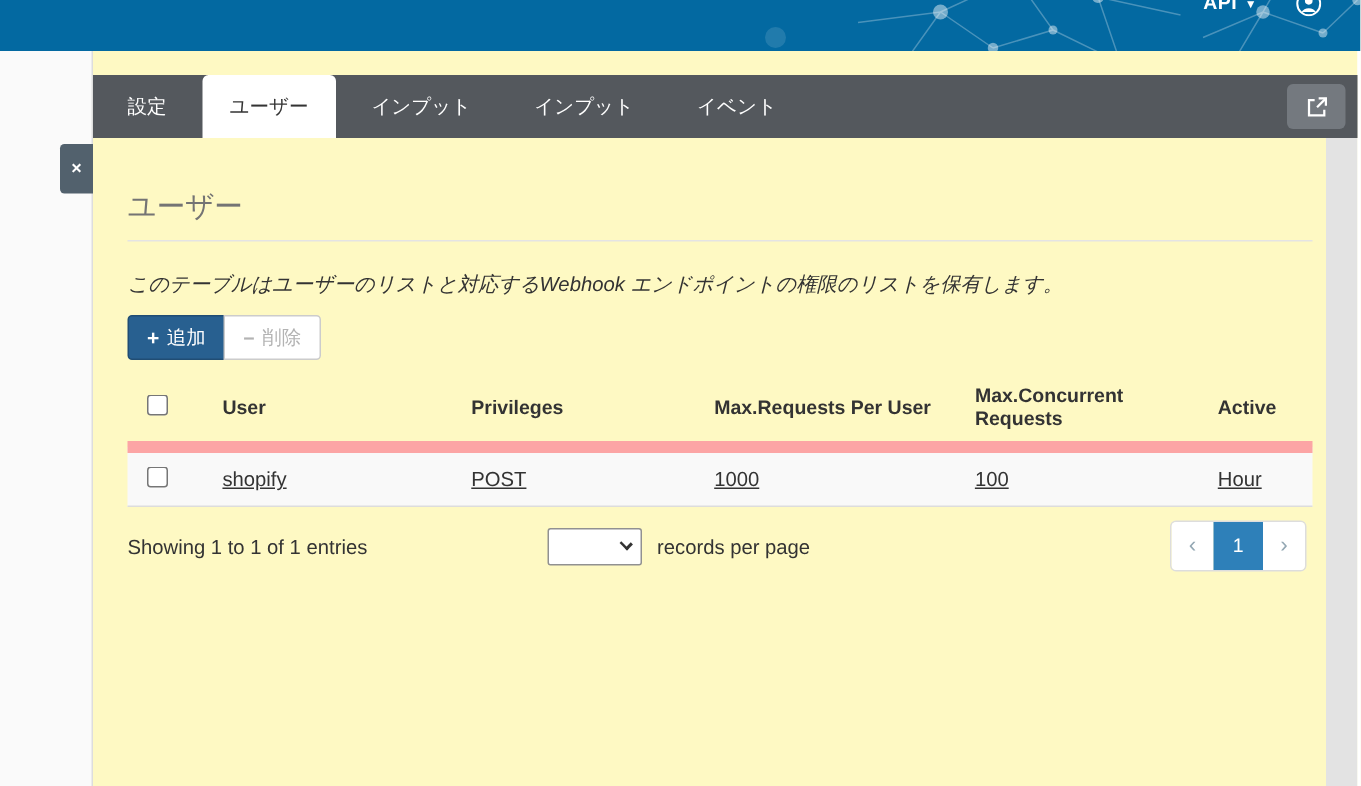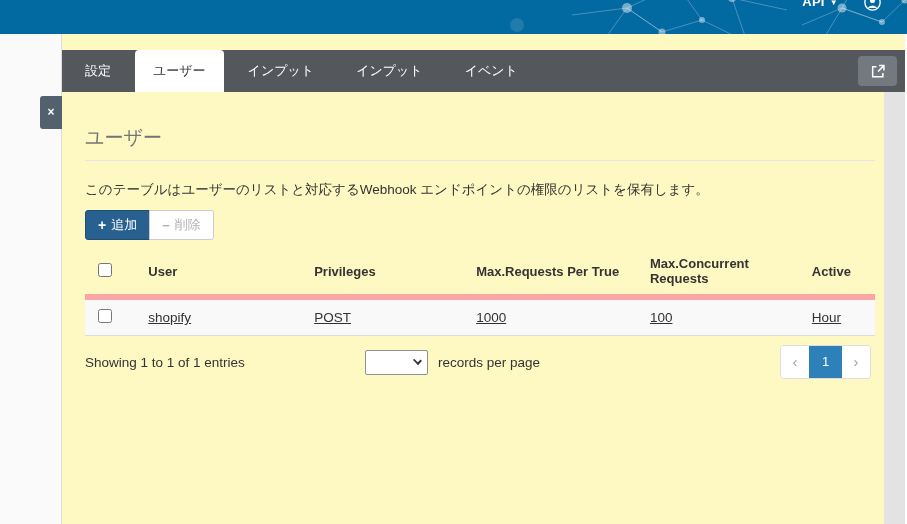--- a/index.html
+++ b/index.html
@@ -32,36 +32,36 @@
     background:#74797f; border:none; border-radius:4px; cursor:pointer;
     display:flex; align-items:center; justify-content:center; }
 
   
   .content-row { flex:1; display:flex; min-height:0; }
   .content { flex:1; padding:33px 9px 0 23px; overflow:hidden; }
   .scroll-track { flex:0 0 21px; background:#e3e3e3; }
 
   .page-title { font-size:19px; font-weight:400; color:#747474; margin-bottom:9px; }
   .title-rule { border:none; border-top:1px solid #e4e4e4; margin-bottom:20px; }
-  .page-desc { font-size:13.5px; color:#333; margin-bottom:11px; }
+  .page-desc { font-size:13.5px; color:#333; margin-bottom:11px;font-style:italic; }
 
   
   .toolbar { display:flex; margin-bottom:8px; }
   .btn { height:30px; font-size:13px; padding:0 12px; display:inline-flex; align-items:center; gap:5px;
     background:#fff; border:1px solid #ccc; cursor:pointer; font-family:inherit; }
   .btn-add { background:#286090; border-color:#204d74; color:#fff; border-radius:3px 0 0 3px; }
   .btn-add .plus { font-weight:700; font-size:14px; }
   .btn-mid { color:#b3b3b3; border-radius:0; margin-left:0; }
   .btn-last { color:#b3b3b3; border-radius:0 3px 3px 0; margin-left:-1px; }
   .minus-glyph { font-weight:700; font-size:13px; }
   .edit-ic { width:13px; height:13px; }
 
   
   table { width:100%; border-collapse:collapse; font-size:13.5px; color:#333; table-layout:fixed; }
-  th { text-align:left; font-size:13px; font-weight:700; padding:8px; border-bottom:6px solid #fca5a5; }
+  th { text-align:left; font-size:13px; font-weight:700; padding:8px; border-bottom:8px solid #fca5a5; }
   td { padding:9px 8px; border-bottom:1px solid #ddd; }
   tbody tr { background:#f9f9f9;text-decoration:underline; }
   .col-check { width:7%; }   .col-user { width:21%; }
   .col-priv  { width:20.5%; } .col-rph { width:22%; }
   .col-conc  { width:20.5%; } .col-act { width:9%; }
   th.c-act, td.c-act { text-align:left; }
   input[type=checkbox] { width:14px; height:14px; margin-left:5px; cursor:pointer; }
 
   
   .table-footer { display:flex; align-items:center; margin-top:9px; font-size:13.5px; color:#333; }
@@ -168,21 +168,21 @@
               <col class="col-conc">
               <col class="col-act">
           </colgroup>
           <thead>
             <tr>
               <th>
                 <input type="checkbox" style="">
               </th>
               <th>User</th>
               <th>Privileges</th>
-              <th>Max.Requests Per True</th>
+              <th>Max.Requests Per User</th>
               <th>Max.Concurrent Requests</th>
               <th class="c-act">Active</th>
             </tr>
           </thead>
           <tbody>
             <tr>
               <td>
                 <input type="checkbox" style="">
               </td>
               <td>shopify</td>

